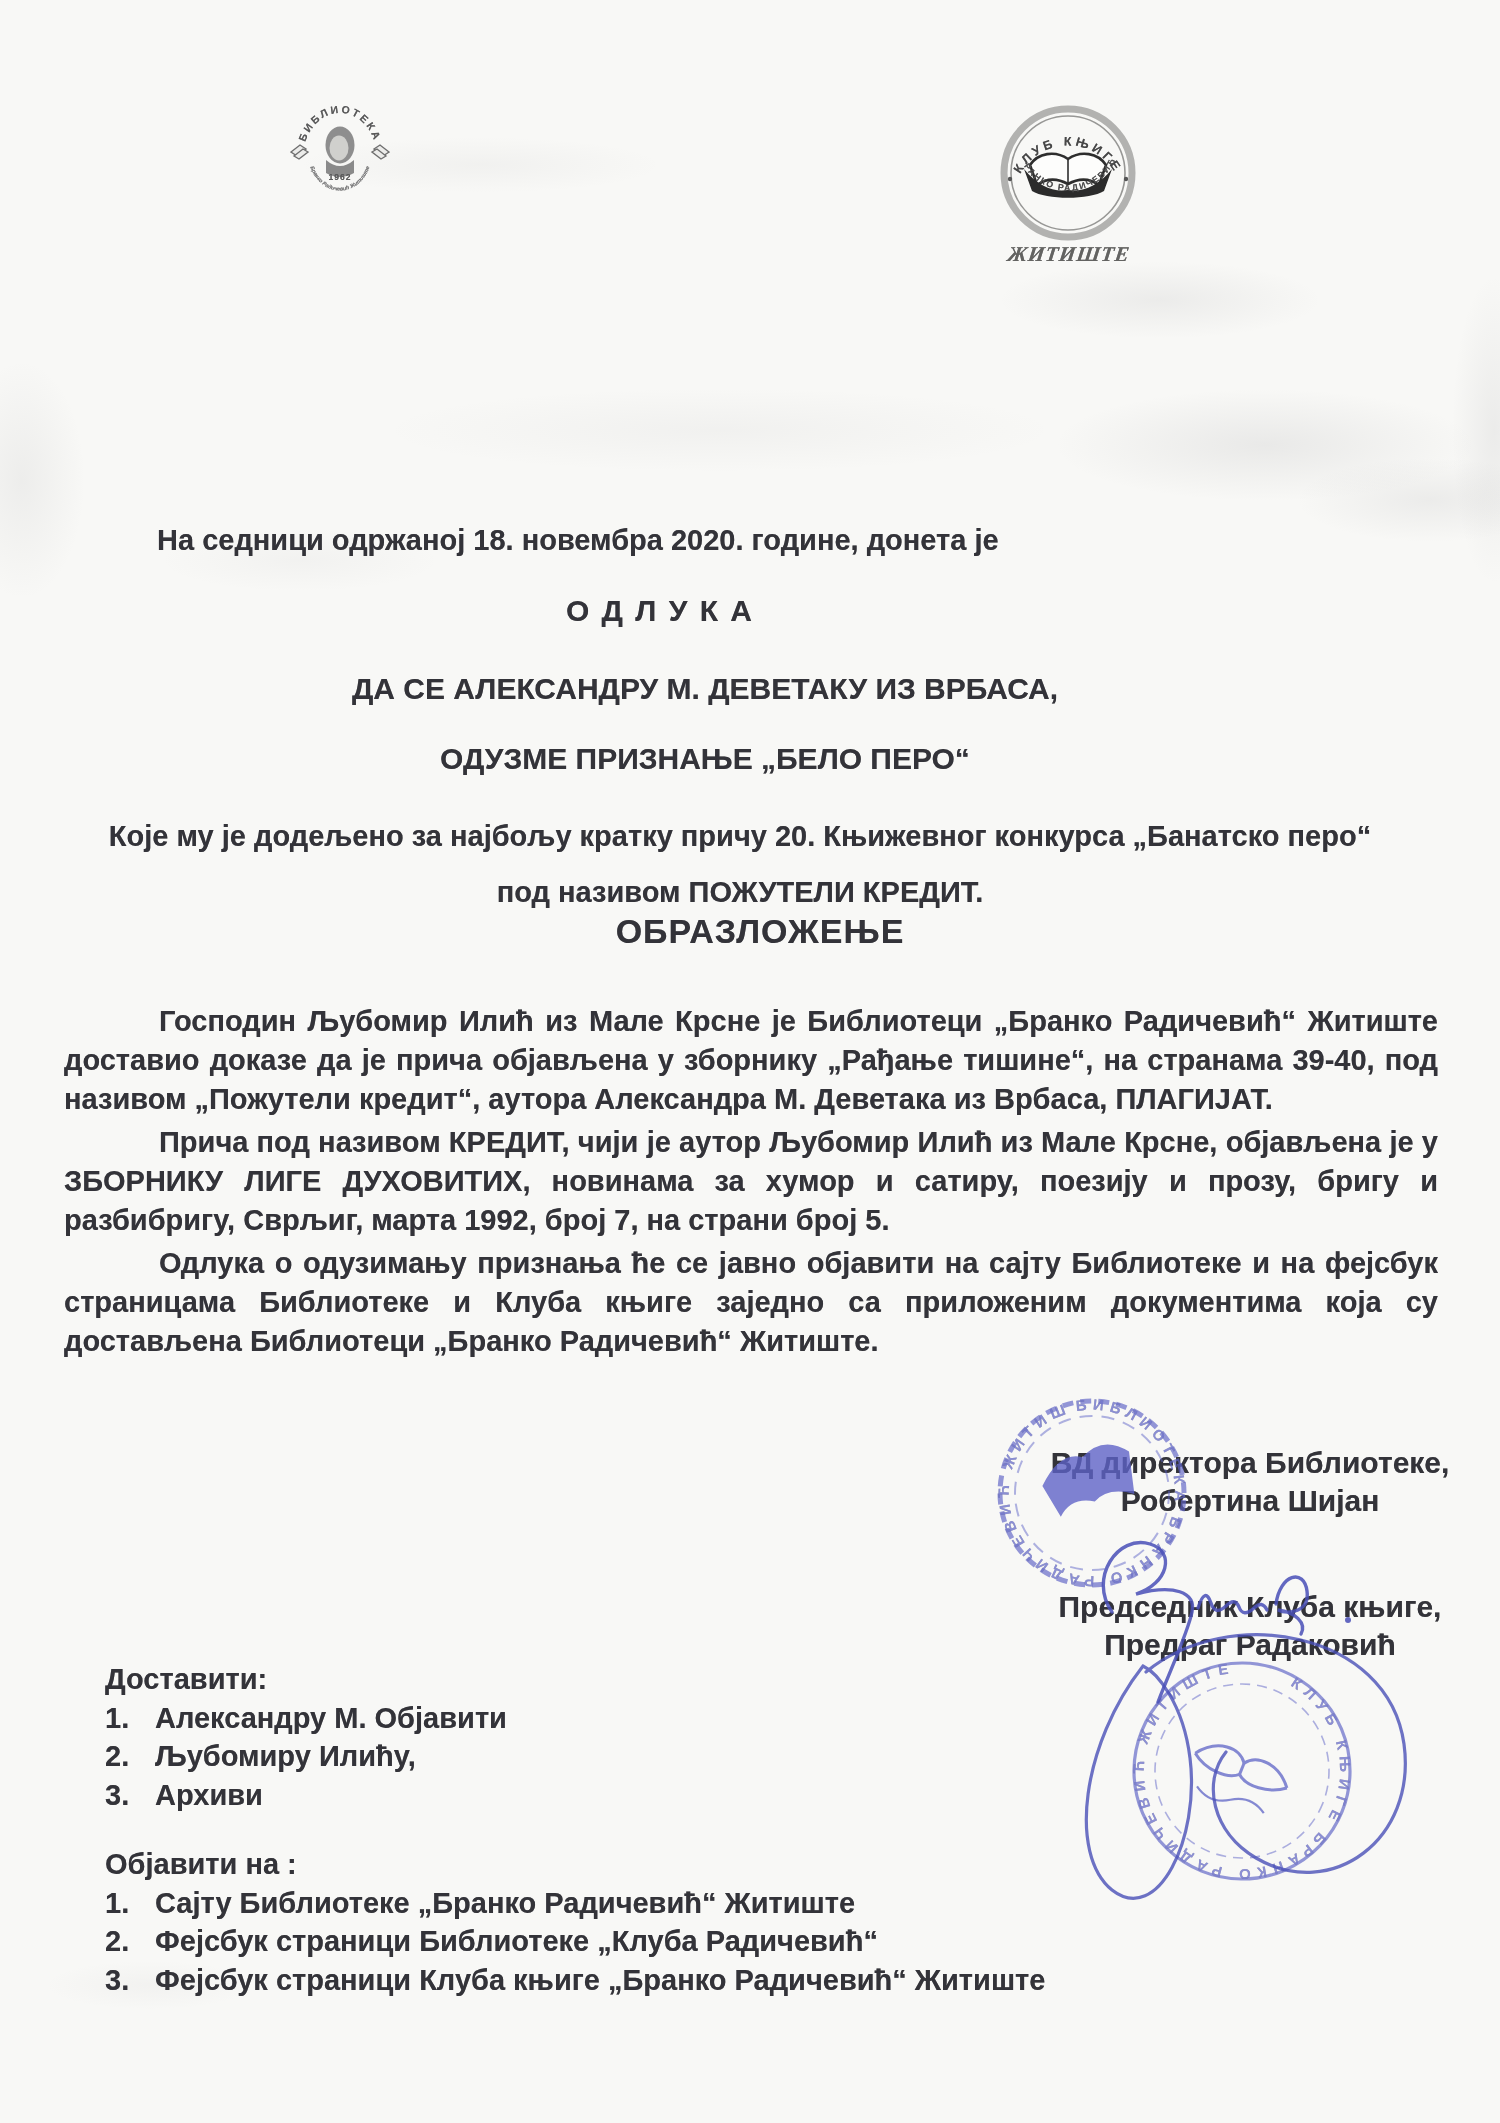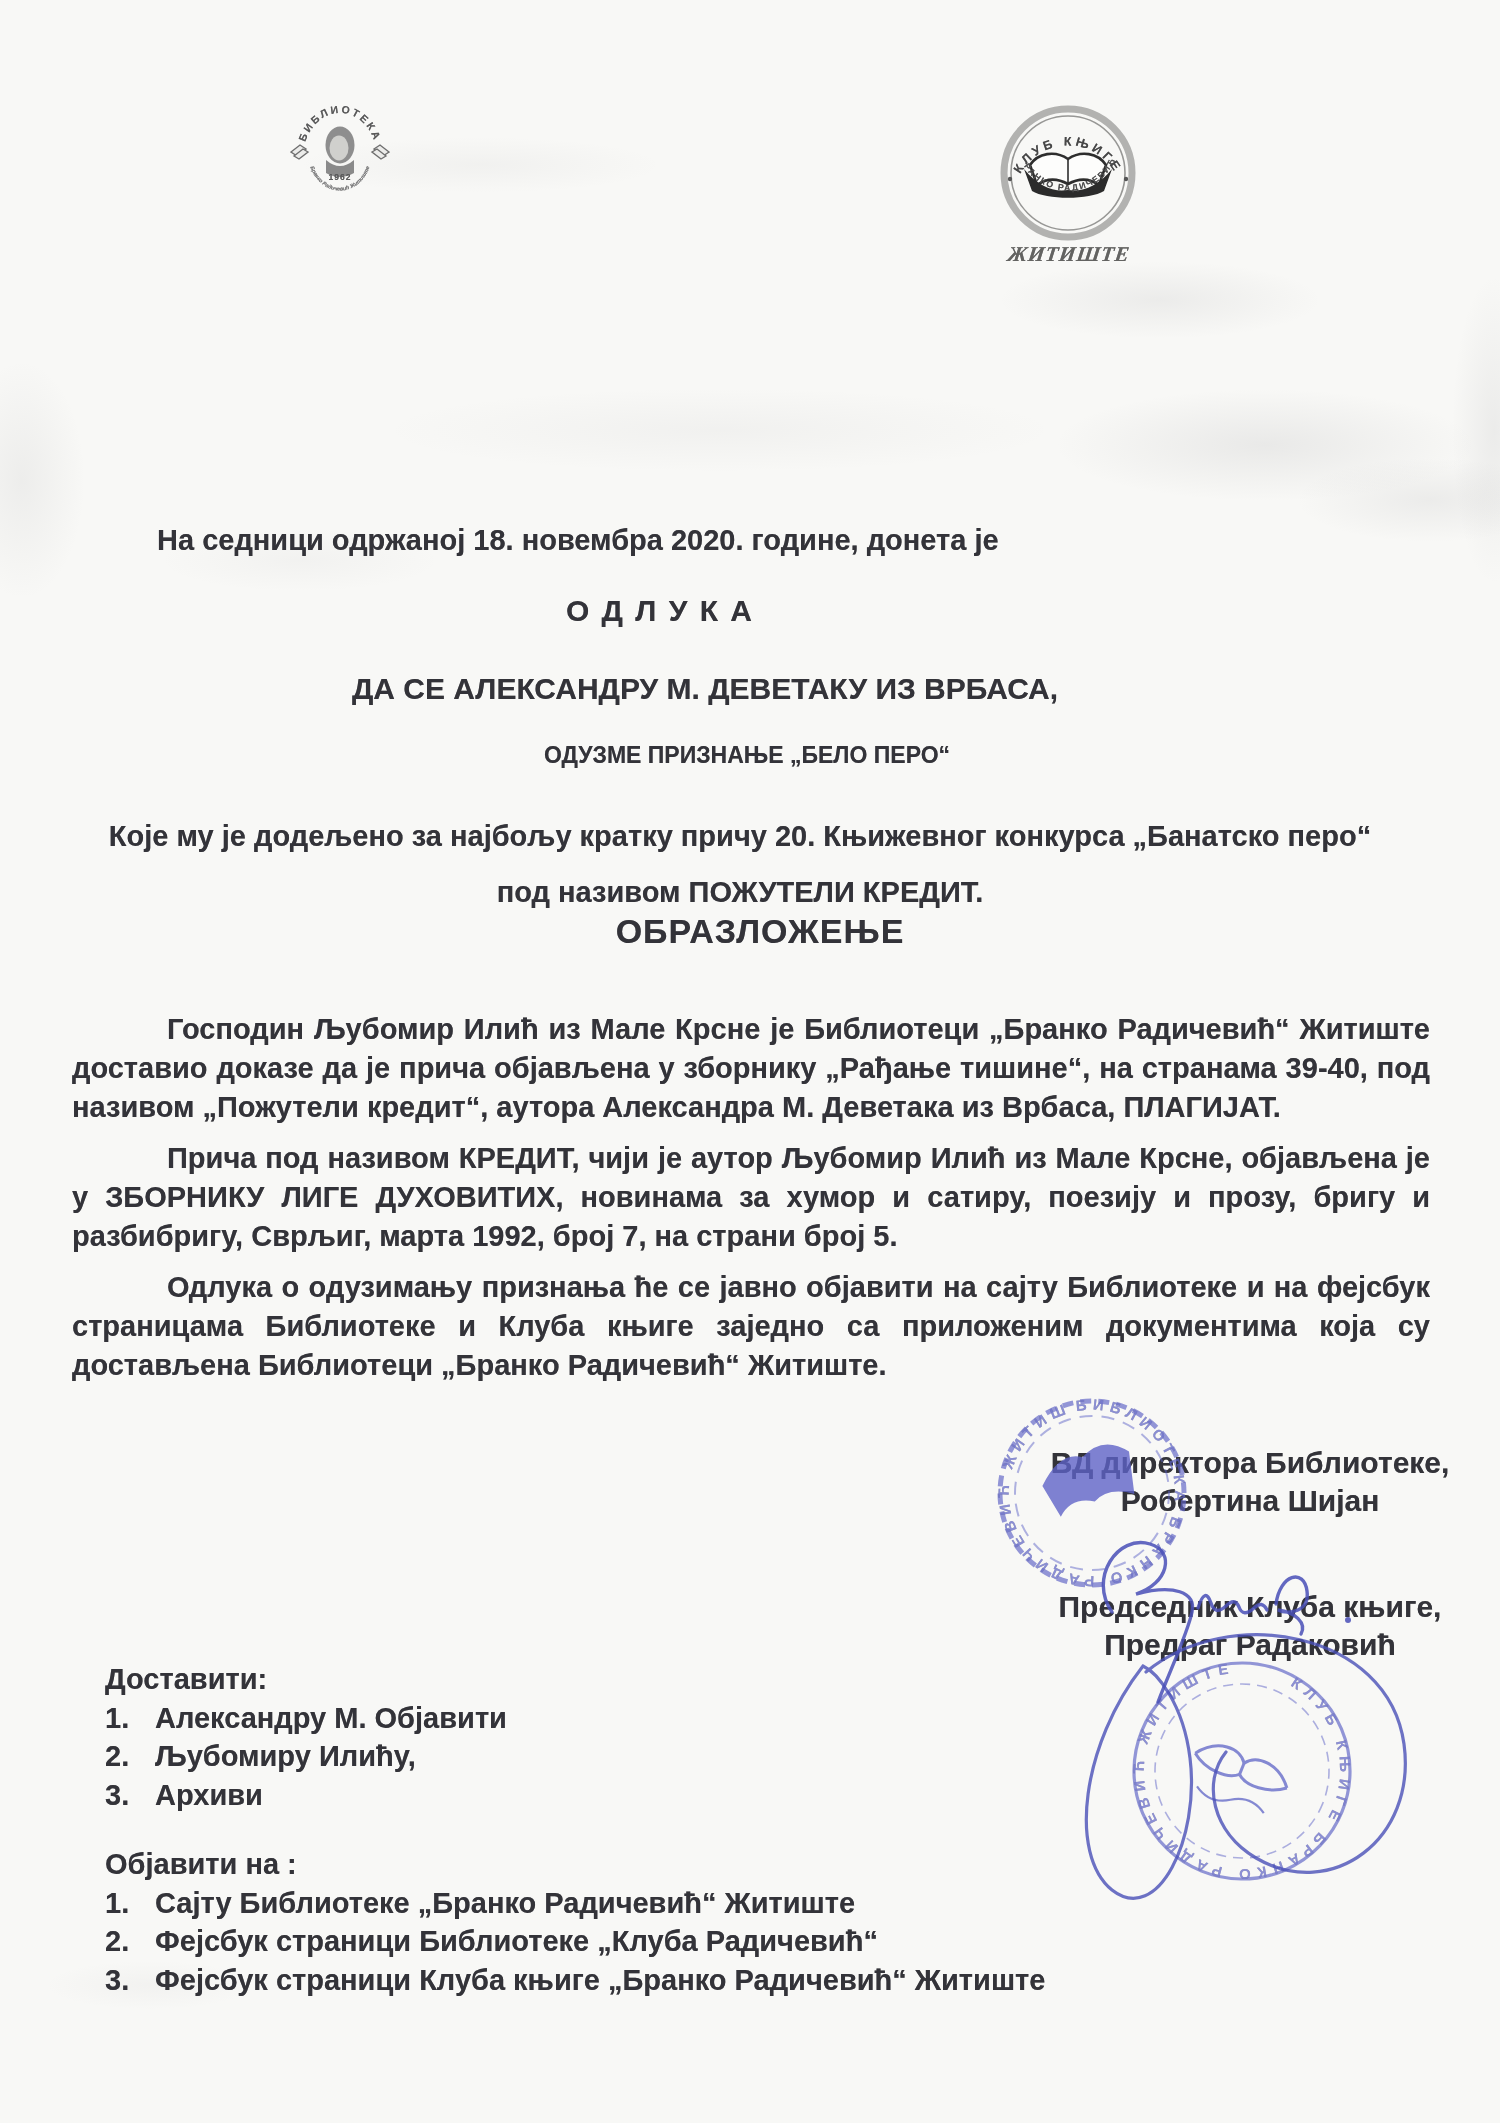--- a/index.html
+++ b/index.html
@@ -21,25 +21,25 @@
       radial-gradient(480px 60px at 720px 430px, rgba(125,125,130,.06), transparent 70%),
       radial-gradient(200px 45px at 300px 560px, rgba(125,125,130,.05), transparent 70%),
       radial-gradient(150px 35px at 150px 1985px, rgba(125,125,130,.05), transparent 70%),
       radial-gradient(60px 220px at 1494px 430px, rgba(125,125,130,.10), transparent 70%);
   }
   .abs{position:absolute;}
   .letterhead{left:62px;top:298px;font-size:29px;line-height:38.5px;letter-spacing:.2px;z-index:1;}
   .intro{left:157px;top:524px;font-size:29px;z-index:1;}
   .h-odluka{left:0;top:594px;width:1320px;text-align:center;font-size:30px;letter-spacing:2px;z-index:1;}
   .dec-line1{left:0;top:672px;width:1410px;text-align:center;font-size:30px;z-index:1;}
-  .dec-line2{left:0;top:742px;width:1410px;text-align:center;font-size:23px;z-index:1;padding-left:42px;}
+  .dec-line2{left:0;top:742px;width:1410px;text-align:center;font-size:30px;z-index:1;}
   .dec-line3{left:95px;top:808px;width:1290px;text-align:center;font-size:29px;line-height:56px;z-index:1;}
   .h-obraz{left:10px;top:912px;width:1500px;text-align:center;font-size:34px;letter-spacing:1px;z-index:1;}
   .bodytext{left:60px;top:998px;width:1382px;font-size:29px;line-height:39px;text-align:justify;z-index:1;}
-  .bodytext p{margin:12px;text-indent:95px;}
+  .bodytext p{margin:4px;text-indent:95px;}
   .sigblock{left:995px;width:510px;text-align:center;font-size:30px;line-height:38px;z-index:1;}
   .sig-director{top:1444px;}
   .sig-president{top:1588px;}
   .listblock{left:105px;font-size:29px;line-height:38.5px;z-index:1;}
   .dist{top:1660px;}
   .pub{top:1845px;}
   .listrow{display:flex;}
   .listrow .num{width:50px;flex:0 0 50px;}
   .logo-oval{left:290px;top:96px;width:100px;height:115px;z-index:1;}
   .logo-club{left:993px;top:103px;width:150px;height:168px;z-index:1;}

